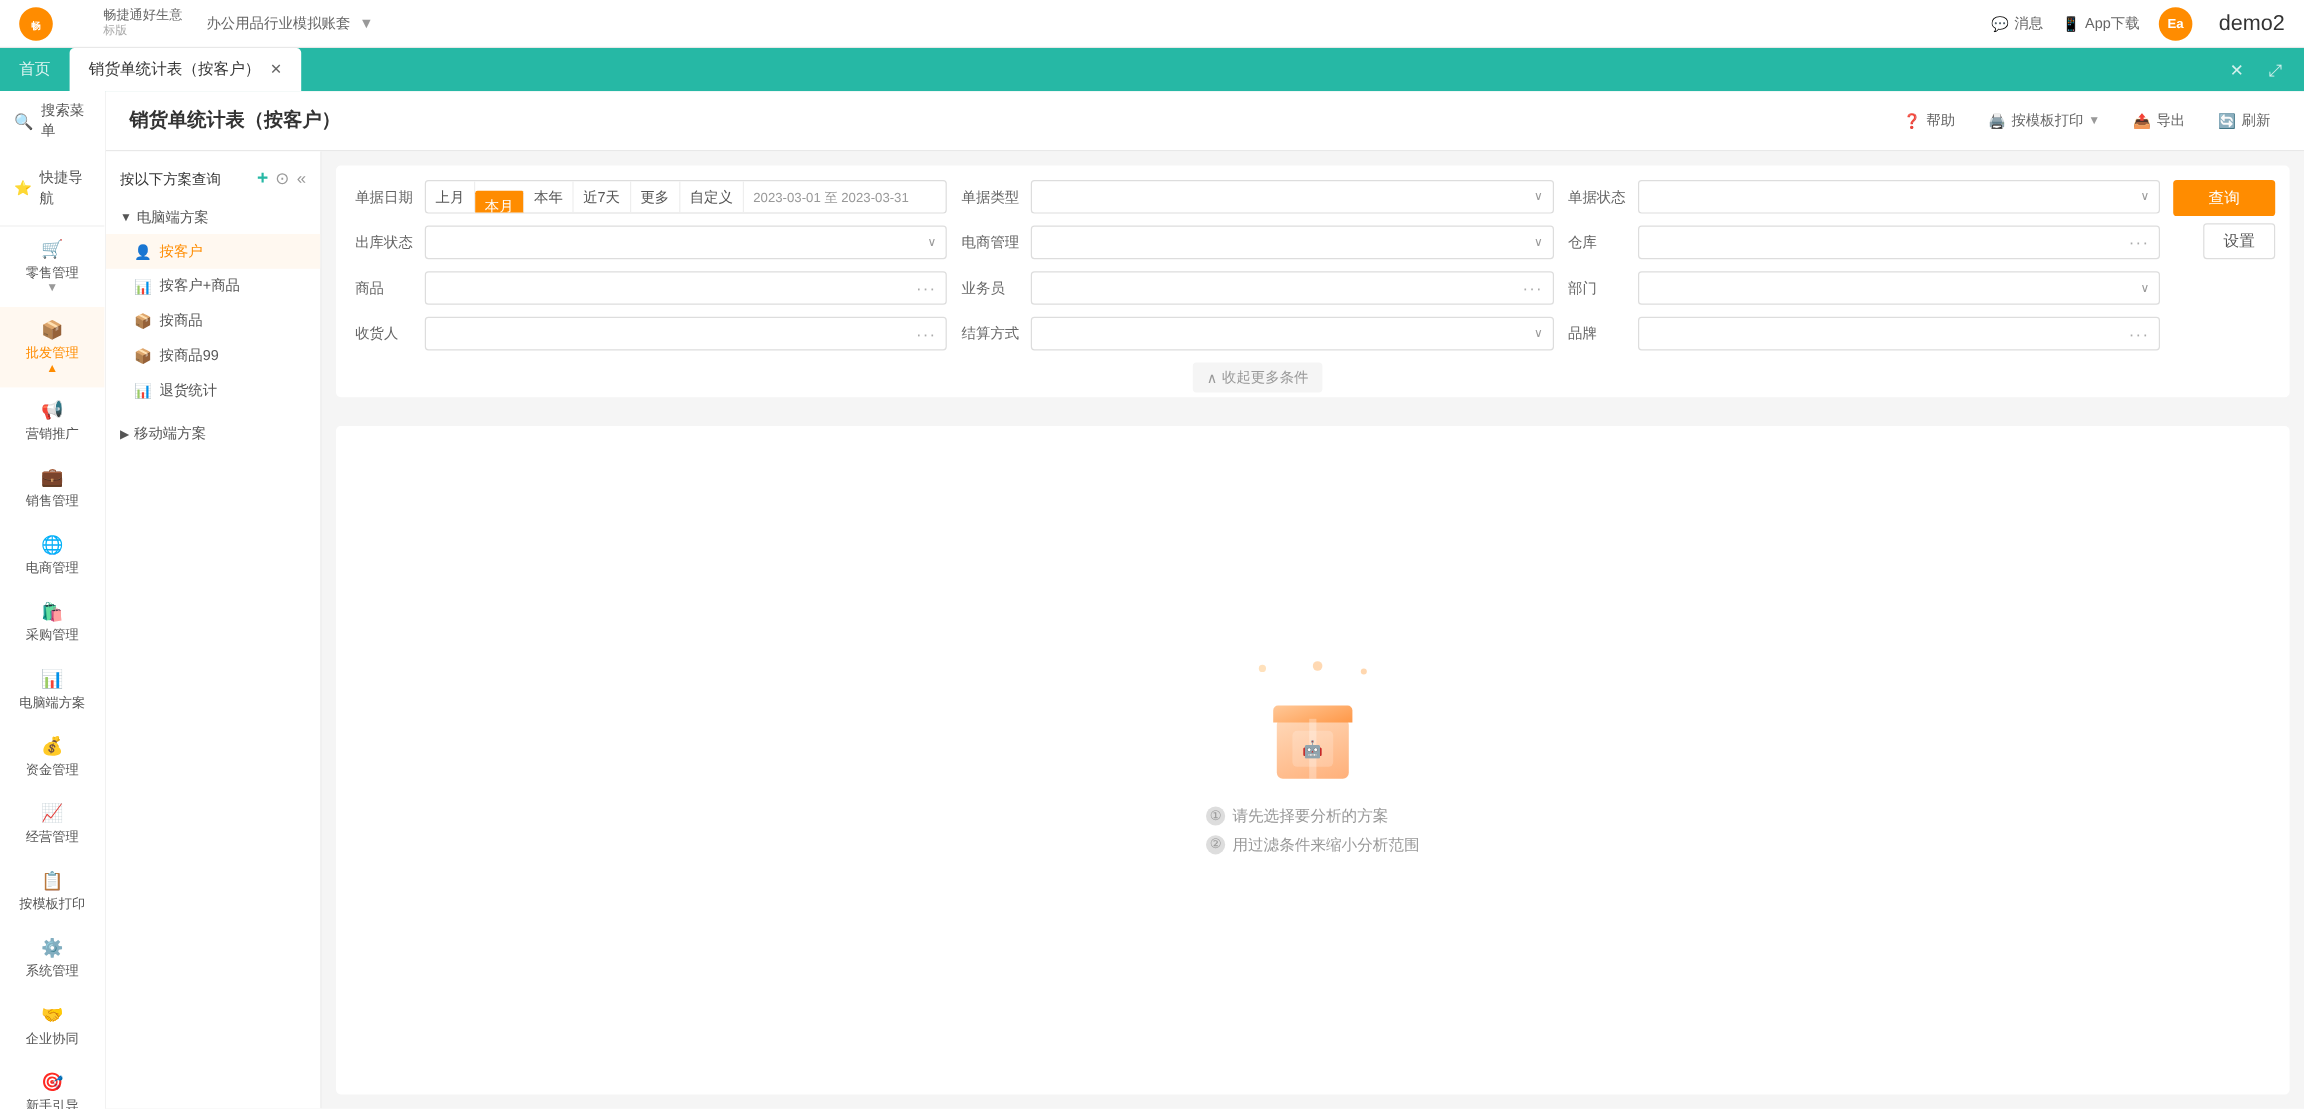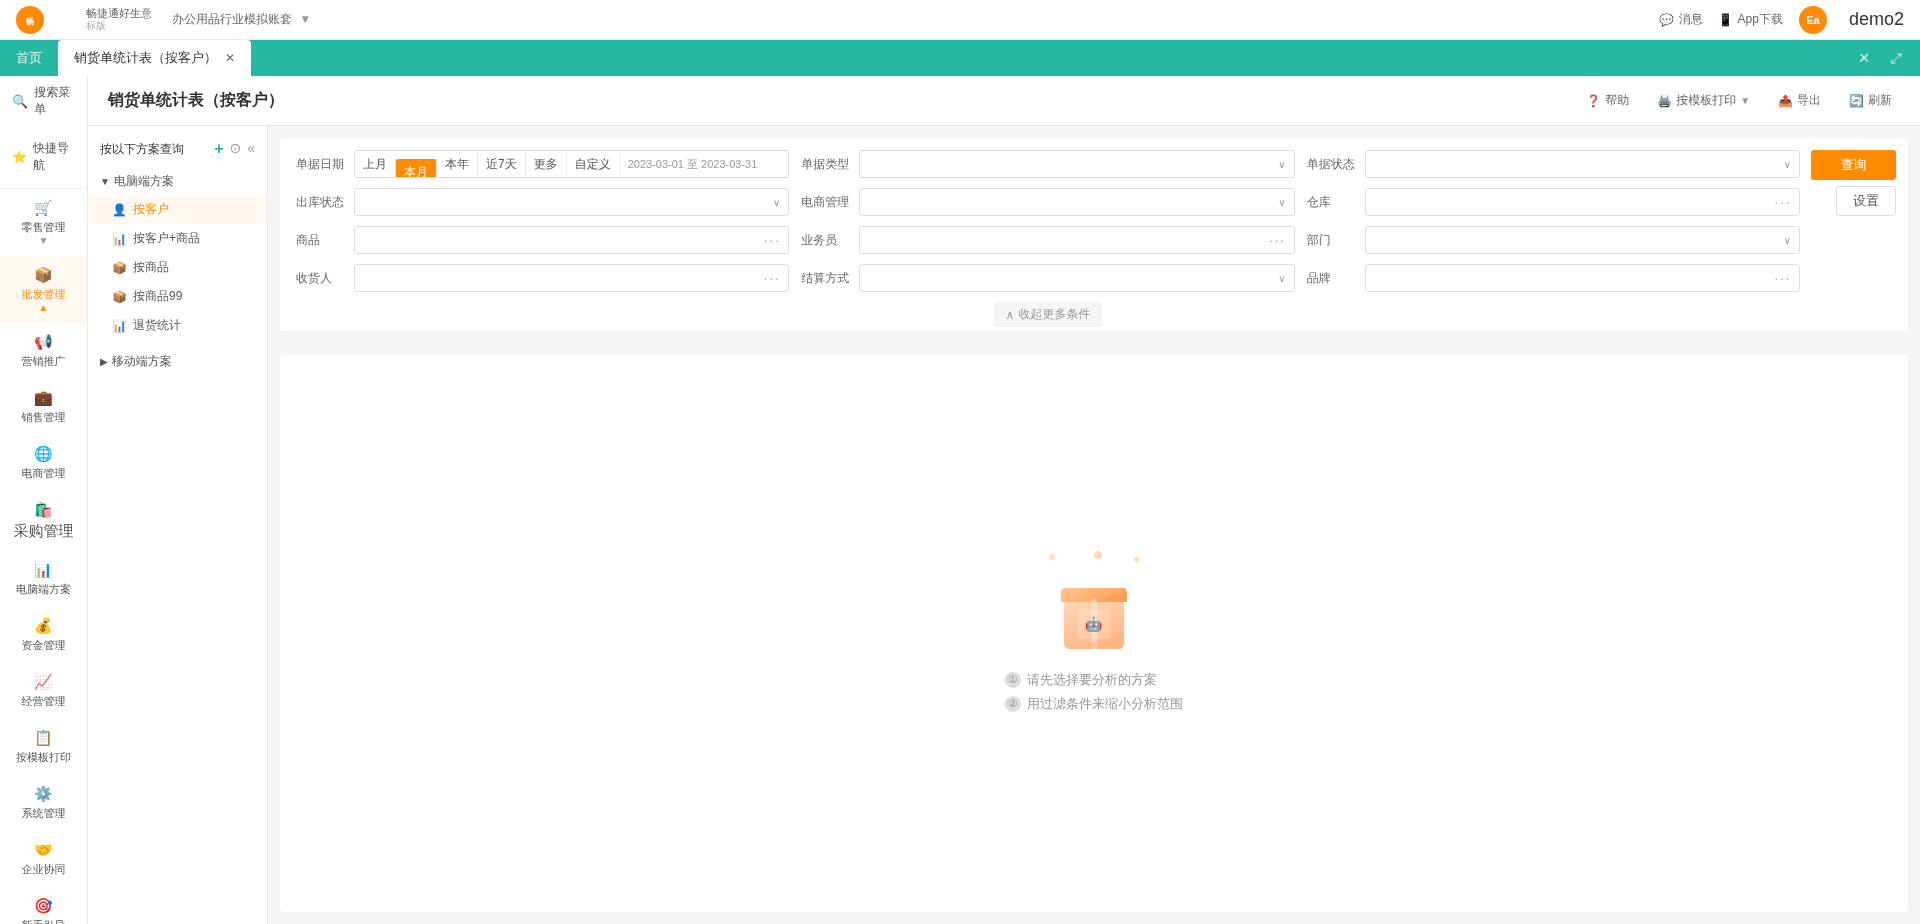--- a/index.html
+++ b/index.html
@@ -437,21 +437,21 @@
     <div class="sidebar-group">
       <div style="font-size:15px;margin-bottom:3px;">💼</div>
       <div style="font-size:11px;">销售管理</div>
     </div>
     <div class="sidebar-group">
       <div style="font-size:15px;margin-bottom:3px;">🌐</div>
       <div style="font-size:11px;">电商管理</div>
     </div>
     <div class="sidebar-group">
       <div style="font-size:15px;margin-bottom:3px;">🛍️</div>
-      <div style="font-size:15px;">采购管理</div>
+      <div style="font-size:11px;">采购管理</div>
     </div>
     <div class="sidebar-group">
       <div style="font-size:15px;margin-bottom:3px;">📊</div>
       <div style="font-size:11px;">电脑端方案</div>
     </div>
     <div class="sidebar-group">
       <div style="font-size:15px;margin-bottom:3px;">💰</div>
       <div style="font-size:11px;">资金管理</div>
     </div>
     <div class="sidebar-group">

